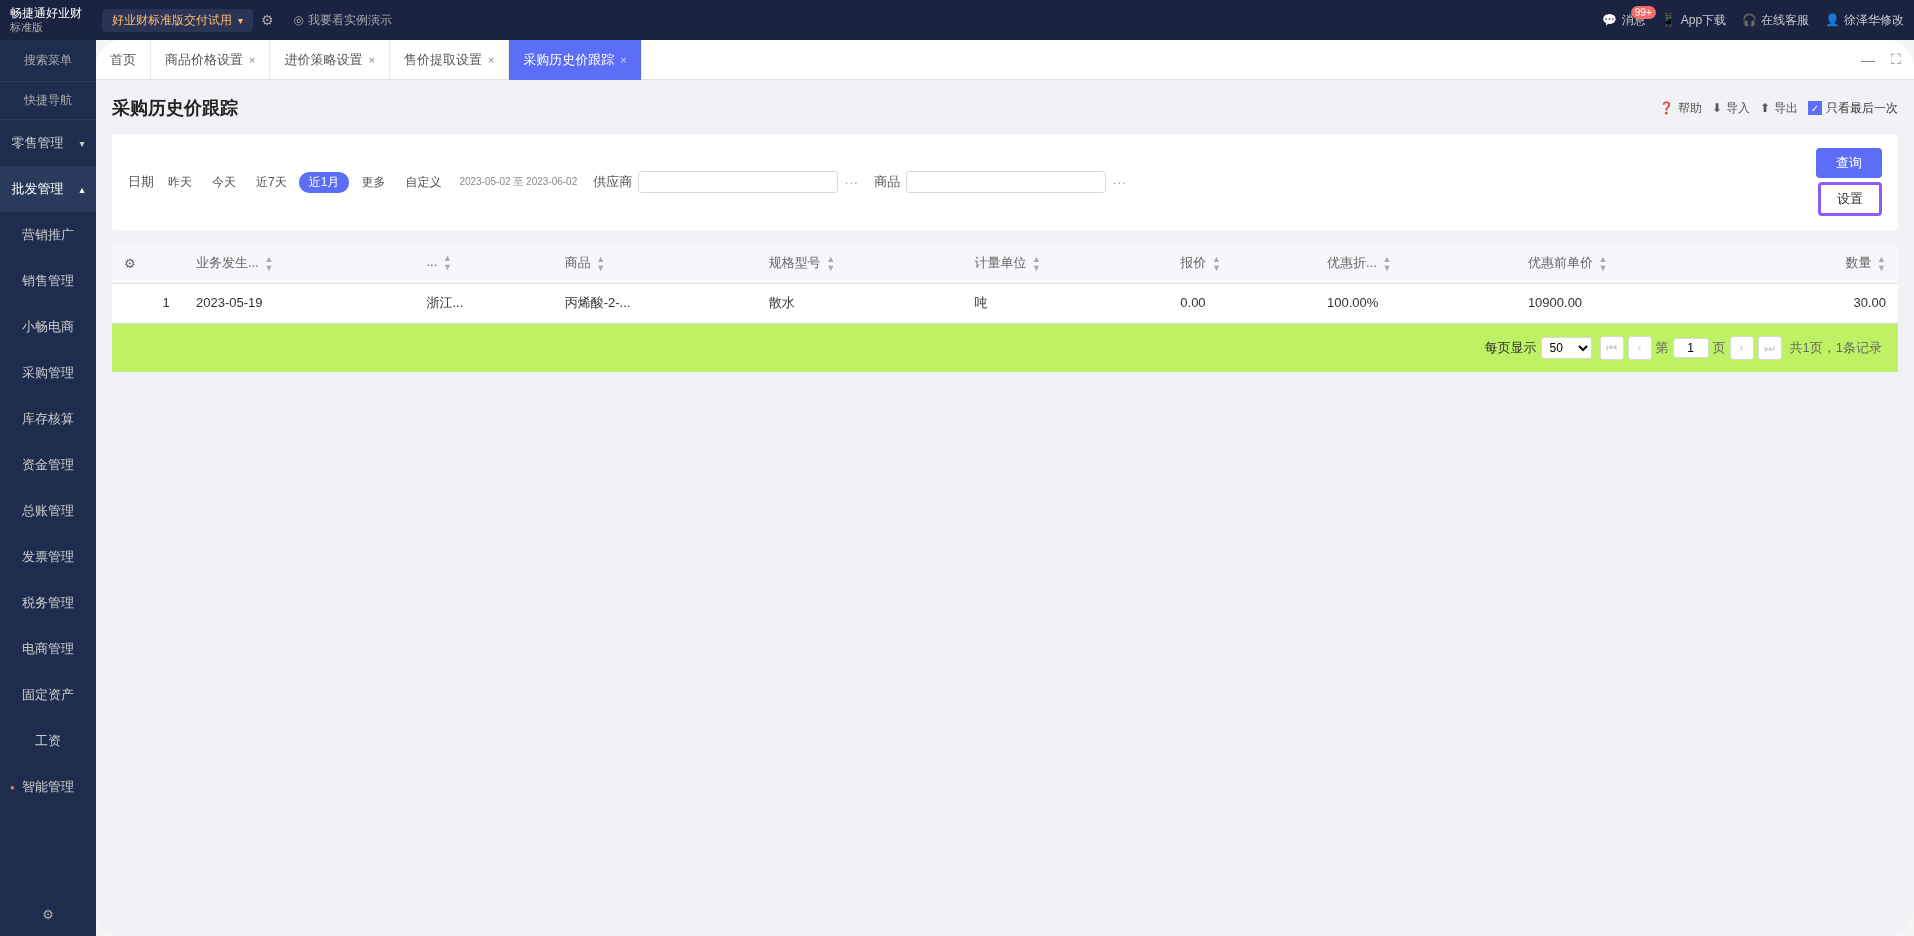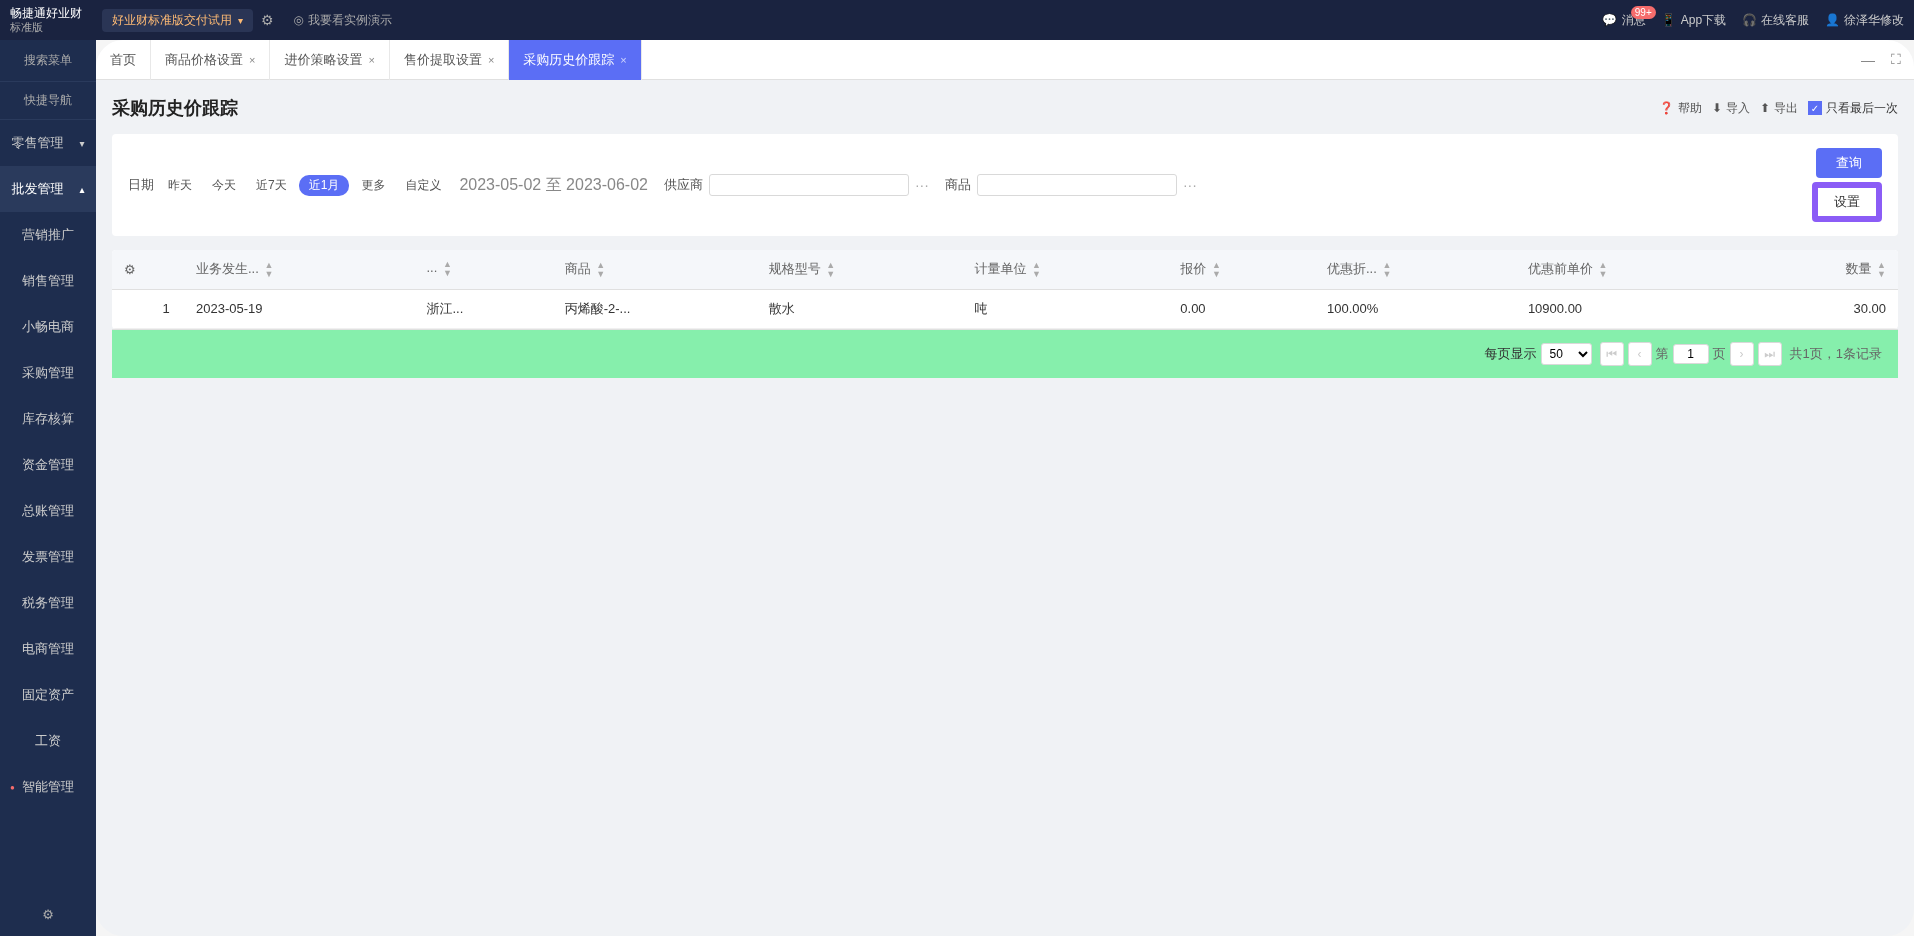--- a/index.html
+++ b/index.html
@@ -58,39 +58,39 @@
     .checkbox-box::after { content: '✓'; color: #fff; font-size: 10px; }
 
     
     .filter-section { background: #fff; border-radius: 4px; padding: 14px 16px; margin-bottom: 14px; }
     .filter-row { display: flex; align-items: center; gap: 16px; flex-wrap: wrap; }
     .filter-group { display: flex; align-items: center; gap: 6px; font-size: 13px; }
     .filter-label { color: #555; white-space: nowrap; }
     .filter-date-options { display: flex; align-items: center; gap: 4px; }
     .date-opt { padding: 2px 8px; font-size: 12px; color: #555; cursor: pointer; border-radius: 3px; }
     .date-opt.active { background: #5b6ef5; color: #fff; border-radius: 10px; padding: 2px 10px; }
-    .date-range { font-size: 16px; color: #888; margin-left: 4px; }
+    .date-range { font-size: 10px; color: #888; margin-left: 4px; }
     .filter-input { border: 1px solid #d9d9d9; border-radius: 3px; padding: 3px 8px; font-size: 12px; color: #333; min-width: 160px; outline: none; }
     .filter-dots { color: #aaa; font-size: 14px; cursor: pointer; }
     .btn-query { background: #5b6ef5; color: #fff; border: none; border-radius: 4px; padding: 6px 20px; font-size: 13px; cursor: pointer; }
-    .btn-settings { background: #fff; color: #333; border: 6px solid #8b5cf6; border-radius: 4px; padding: 5px 16px; font-size: 13px; cursor: pointer; margin-top: 4px; }
+    .btn-settings { background: #fff; color: #333; border: 3px solid #8b5cf6; border-radius: 4px; padding: 5px 16px; font-size: 13px; cursor: pointer; margin-top: 4px; }
     .btn-area { display: flex; flex-direction: column; align-items: flex-end; margin-left: auto; }
 
     
     .table-section { background: #fff; border-radius: 4px; overflow: hidden; }
     .data-table { width: 100%; border-collapse: collapse; font-size: 13px; }
     .data-table th { background: #f5f7fa; color: #666; font-weight: normal; padding: 10px 12px; text-align: left; border-bottom: 1px solid #e0e0e0; white-space: nowrap; }
     .data-table th .sort-arrows { display: inline-flex; flex-direction: column; margin-left: 2px; font-size: 9px; line-height: 1; color: #aaa; vertical-align: middle; }
     .data-table td { padding: 10px 12px; border-bottom: 1px solid #f0f0f0; color: #333; white-space: nowrap; }
     .th-gear { width: 36px; text-align: center; }
     .td-center { text-align: center; }
     .td-right { text-align: right; }
 
     
-    .pagination-bar { display: flex; align-items: center; justify-content: flex-end; padding: 12px 16px; background: #86efac; border-top: 1px solid #e0e0e0; gap: 8px; font-size: 13px; color: #333; }
+    .pagination-bar { display: flex; align-items: center; justify-content: flex-end; padding: 12px 16px; background: #bef264; border-top: 1px solid #e0e0e0; gap: 8px; font-size: 13px; color: #333; }
     .pagination-bar .per-page { display: flex; align-items: center; gap: 4px; }
     .per-page-select { border: 1px solid #d9d9d9; border-radius: 3px; padding: 2px 4px; font-size: 12px; background: #fff; cursor: pointer; }
     .page-nav { display: flex; align-items: center; gap: 4px; }
     .page-btn { width: 24px; height: 24px; display: flex; align-items: center; justify-content: center; border: 1px solid #d9d9d9; border-radius: 3px; cursor: pointer; background: #fff; color: #666; font-size: 12px; }
     .page-btn.disabled { color: #ccc; cursor: not-allowed; }
     .page-input { width: 36px; border: 1px solid #d9d9d9; border-radius: 3px; padding: 2px 4px; text-align: center; font-size: 12px; outline: none; }
     .page-text { color: #666; font-size: 13px; }
   </style>
 </head>
 <body>

